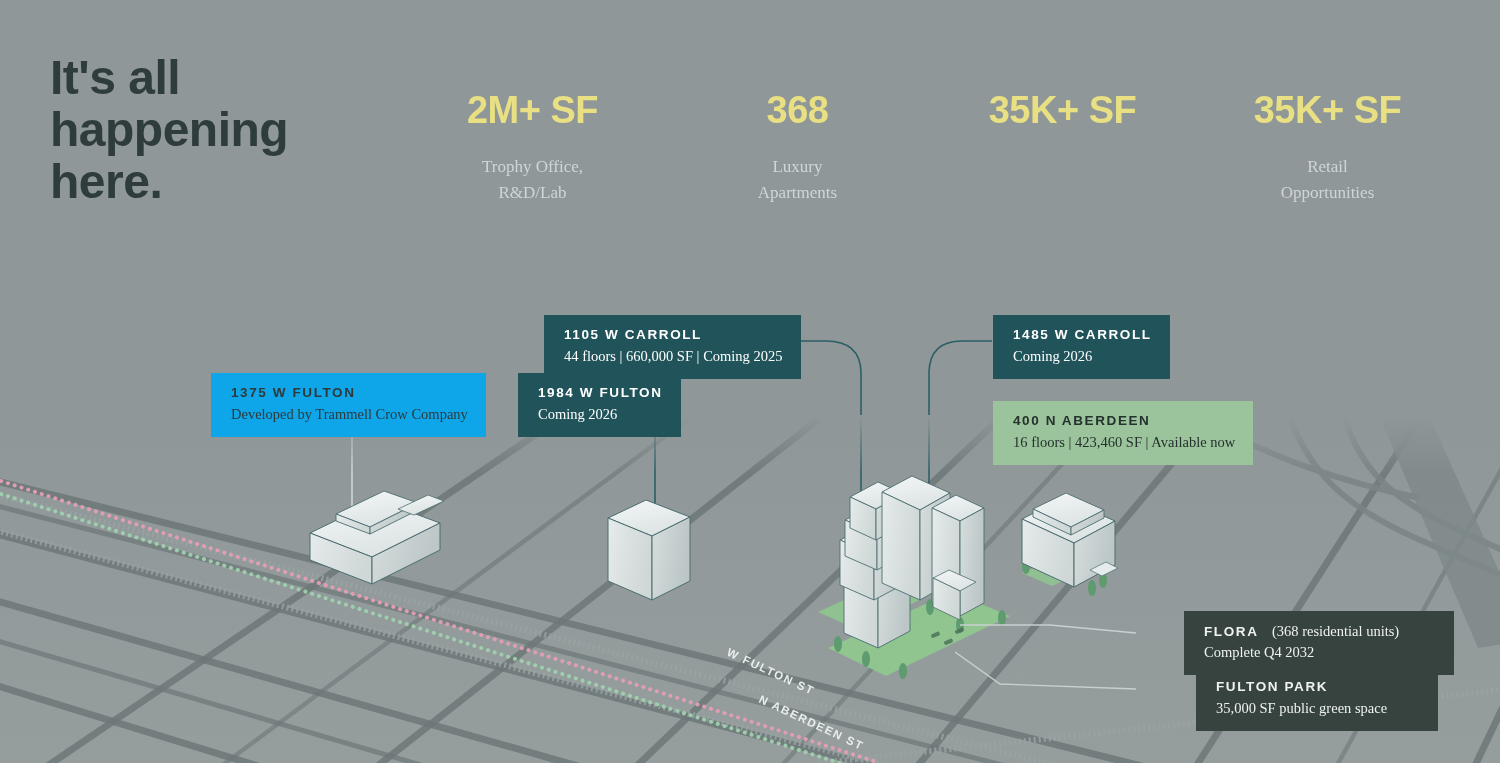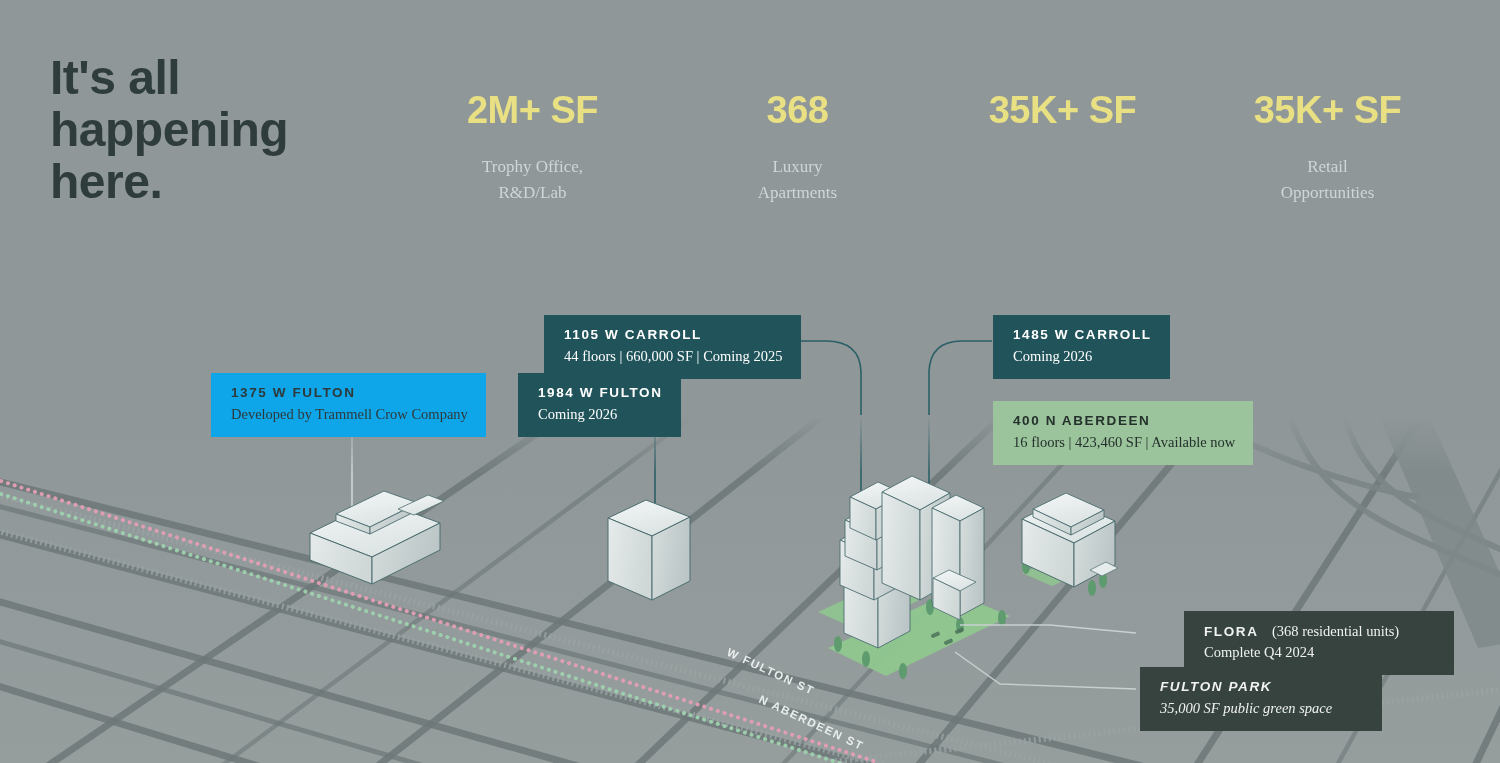--- a/index.html
+++ b/index.html
@@ -56,21 +56,21 @@
     font-family:"Liberation Serif", serif; font-size:14.5px;
     line-height:1.45; white-space:nowrap; color:#f0f2f0; display:block;
   }
 
   #box-1375 { left:211px; top:373px; }
   #box-1105 { left:544px; top:315px; }
   #box-1234 { left:518px; top:373px; }
   #box-1152 { left:993px; top:315px; }
   #box-400n { left:993px; top:373px;margin-top:28px; }
   #box-flora { left:1136px; top:611px; width:270px;margin-left:48px; }
-  #box-park  { left:1140px; top:667px; width:242px;font-style:italic; }
+  #box-park  { left:1196px; top:667px; width:242px; }
 </style>
 </head>
 <body>
 
 <svg id="map-layer" viewBox="0 0 1500 763">
   <defs>
     <linearGradient id="gTop" x1="0" y1="0" x2="0.4" y2="1">
       <stop offset="0" stop-color="#f3f6f6"></stop>
         <stop offset="1" stop-color="#dde4e4"></stop>
     </linearGradient>
@@ -290,19 +290,19 @@
 <div class="callout green" id="box-400n">
   <div class="c-title">400 N ABERDEEN</div>
   <div class="c-sub">16 floors | 423,460 SF | Available now</div>
 </div>
 
 <div class="callout slate inline" id="box-flora">
   <div>
     <span class="c-title">FLORA</span>
     <span class="c-sub">(368 residential units)</span>
   </div>
-  <div class="c-sub2">Complete Q4 2024</div>
+  <div class="c-sub2">Complete Q4 2032</div>
 </div>
 
 <div class="callout slate" id="box-park">
   <div class="c-title">FULTON PARK</div>
   <div class="c-sub">35,000 SF public green space</div>
 </div>
 
 </body></html>

